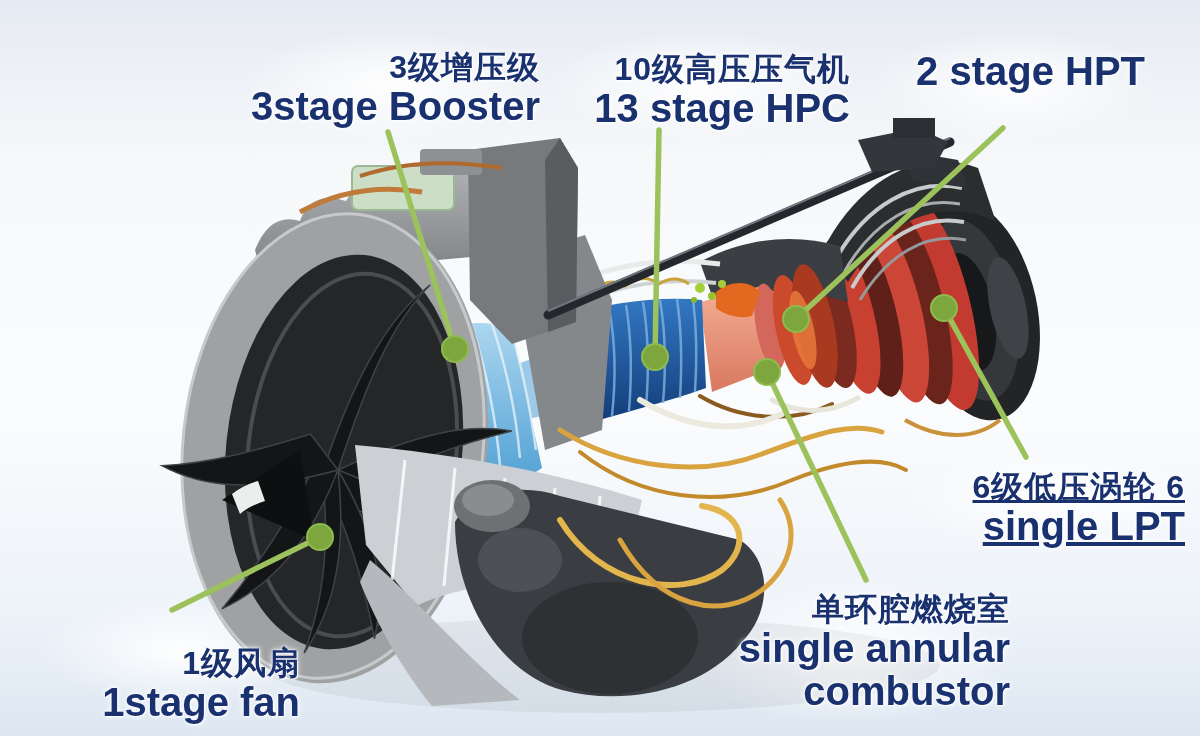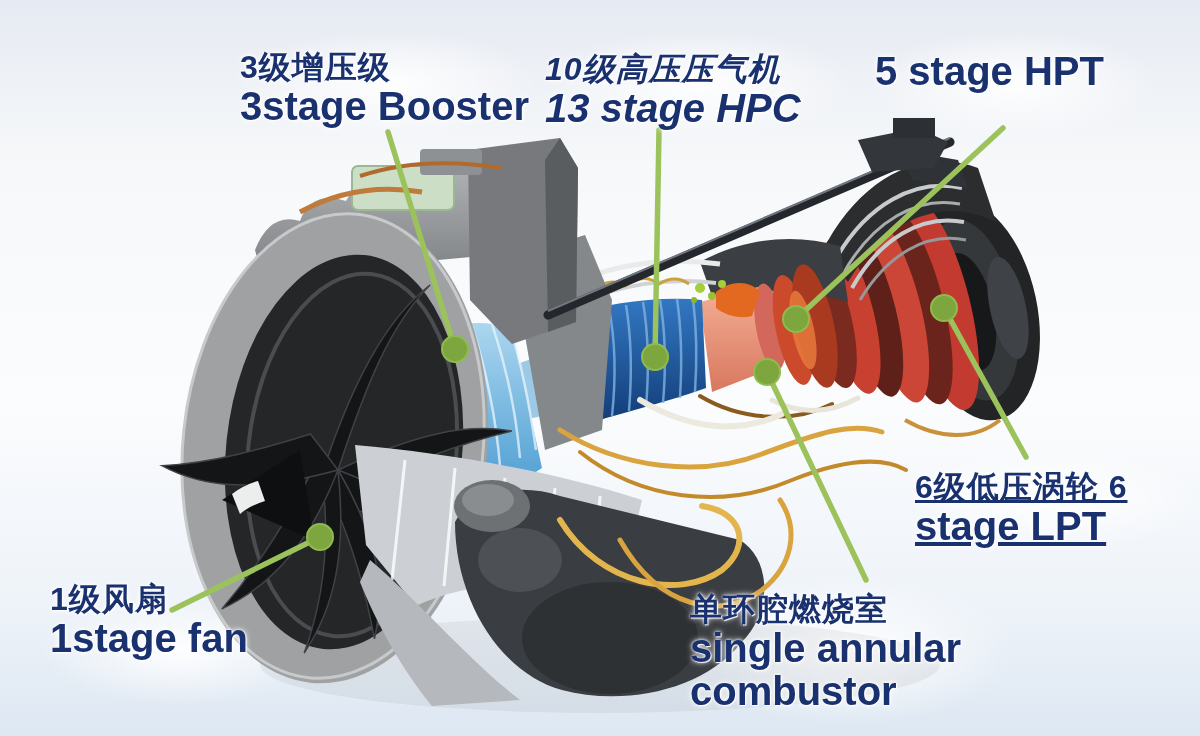--- a/index.html
+++ b/index.html
@@ -5,21 +5,21 @@
   html,body{margin:0;padding:0;}
   body{
     width:1200px;height:736px;overflow:hidden;
     font-family:"Liberation Sans","DejaVu Sans",sans-serif;
     background:linear-gradient(180deg,#e6eaf2 0%,#f6f8fa 22%,#fbfcfd 55%,#eef3f9 82%,#dde7f2 100%);
   }
   .stage{position:relative;width:1200px;height:736px;}
   .glow{position:absolute;border-radius:50%;
     background:radial-gradient(closest-side,rgba(255,255,255,.95),rgba(255,255,255,0));
     pointer-events:none;}
-  .label{position:absolute;text-align:left;color:#1a3170;font-weight:700;
+  .label{position:absolute;text-align:right;color:#1a3170;font-weight:700;
     text-shadow:0 0 6px #fff,0 0 3px #fff,1px 1px 0 rgba(255,255,255,.85);
     line-height:1.08;white-space:nowrap;}
   .label .zh{font-size:32px;letter-spacing:1px;}
   .label .en{font-size:40px;}
   svg{position:absolute;left:0;top:0;}
 </style>
 </head>
 <body>
 
 <div class="stage">
@@ -207,38 +207,38 @@
       <circle cx="767" cy="372" r="13"></circle>
       <circle cx="320" cy="537" r="13"></circle>
     </g>
   </svg>
 
   <div class="label" style="left:240px;top:50px;width:300px;">
     <div class="zh">3级增压级</div>
     <div class="en">3stage Booster</div>
   </div>
 
-  <div class="label" style="left:545px;top:52px;width:305px;font-style:italic;">
+  <div class="label" style="left:545px;top:52px;width:305px;">
     <div class="zh">10级高压压气机</div>
     <div class="en">13 stage HPC</div>
   </div>
 
   <div class="label" style="left:875px;top:50px;width:270px;">
-    <div class="en">5 stage HPT</div>
+    <div class="en">2 stage HPT</div>
   </div>
 
   <div class="label" style="left:915px;top:470px;width:270px;text-decoration:underline;">
     <div class="zh">6级低压涡轮 6</div>
-    <div class="en">stage LPT</div>
+    <div class="en">single LPT</div>
   </div>
 
   <div class="label" style="left:690px;top:592px;width:320px;">
     <div class="zh">单环腔燃烧室</div>
     <div class="en">single annular</div>
     <div class="en">combustor</div>
   </div>
 
-  <div class="label" style="left:50px;top:582px;width:250px;">
+  <div class="label" style="left:50px;top:646px;width:250px;">
     <div class="zh">1级风扇</div>
     <div class="en">1stage fan</div>
   </div>
 
 </div>
 
 </body></html>

